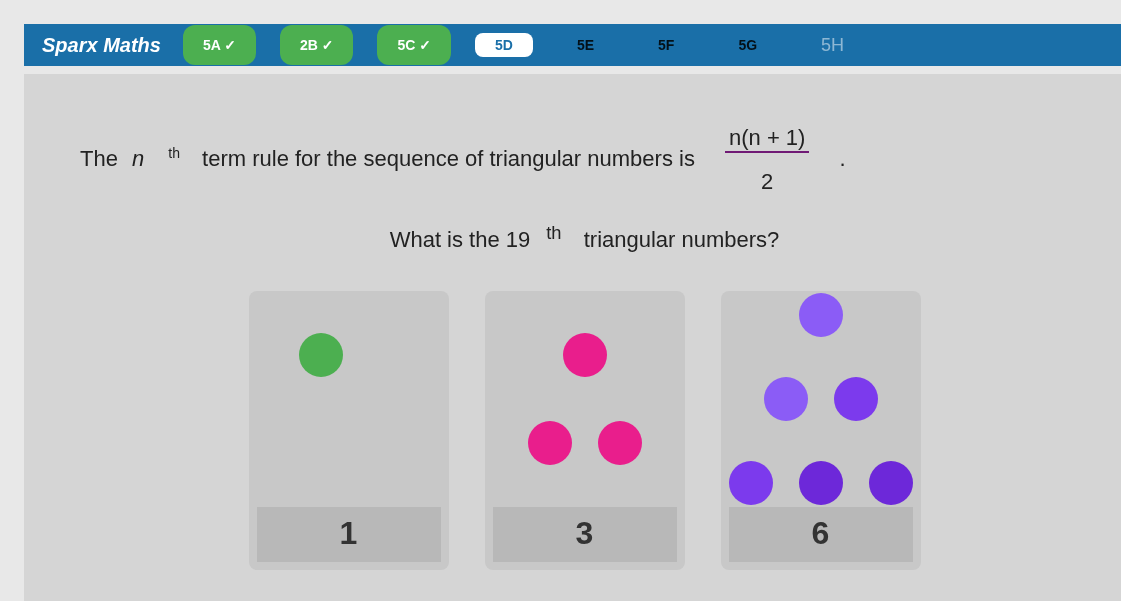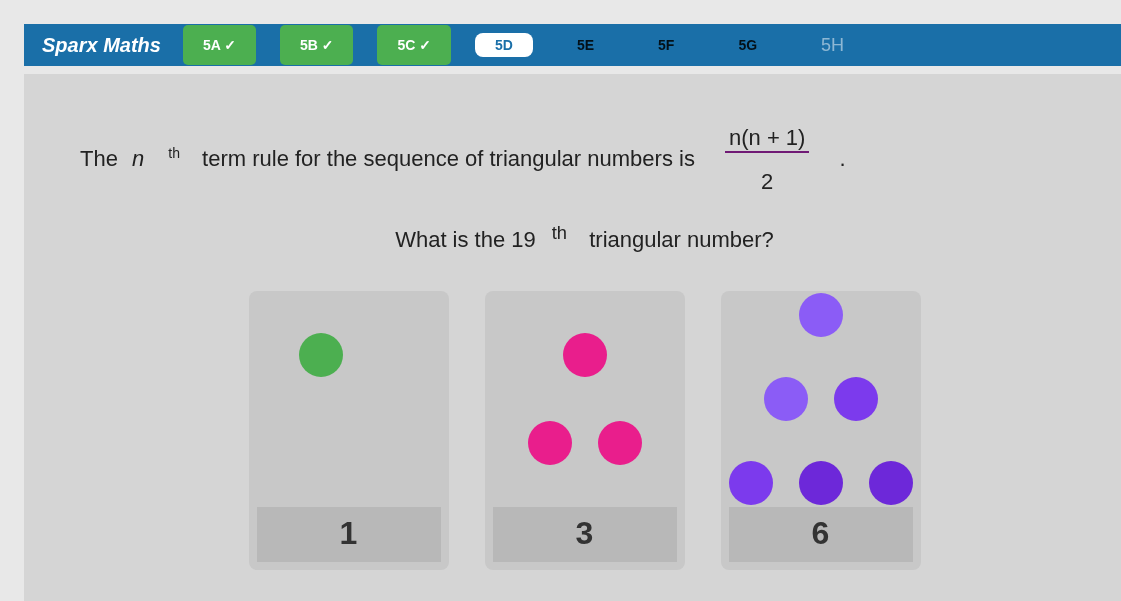--- a/index.html
+++ b/index.html
@@ -29,21 +29,21 @@
       font-style: italic;
       font-weight: bold;
       font-size: 20px;
       margin-right: 6px;
     }
 
     .tab-completed {
       background: #4caf50;
       color: white;
       padding: 4px 12px;
-      border-radius: 5px;
+      border-radius: 12px;
       font-size: 14px;
       font-weight: bold;
       display: flex;
       align-items: center;
       gap: 4px;
     }
 
     .tab-active {
       background: white;
       color: #1a6fa8;
@@ -190,21 +190,21 @@
 </head>
 <body>
 
 <div class="header">
   <span class="brand-title">Sparx Maths</span>
 
   <div class="tab-completed">
     <span>5A ✓</span>
   </div>
   <div class="tab-completed">
-    <span>5B ✓</span>
+    <span>2B ✓</span>
   </div>
   <div class="tab-completed">
     <span>5C ✓</span>
   </div>
   <div class="tab-active">
     <span>5D</span>
   </div>
   <div class="tab-inactive">
     <span>5E</span>
   </div>
@@ -224,21 +224,21 @@
   <div class="question-text">
     <span>The <em>n</em></span><sup>th</sup><span> term rule for the sequence of triangular numbers is </span>
     <span class="fraction">
       <span class="numerator">n(n + 1)</span>
       <span class="denominator">2</span>
     </span>
     <span>.</span>
   </div>
 
   <div class="sub-question">
-    <span>What is the 19</span><sup>th</sup><span> triangular number?</span>
+    <span>What is the 19</span><sup>th</sup><span> triangular numbers?</span>
   </div>
 
   <div class="cards-container">
 
     <div class="card">
       <div class="card-dots-area">
         <div class="card1-dots">
           <div class="dot dot-green"></div>
         </div>
       </div>

